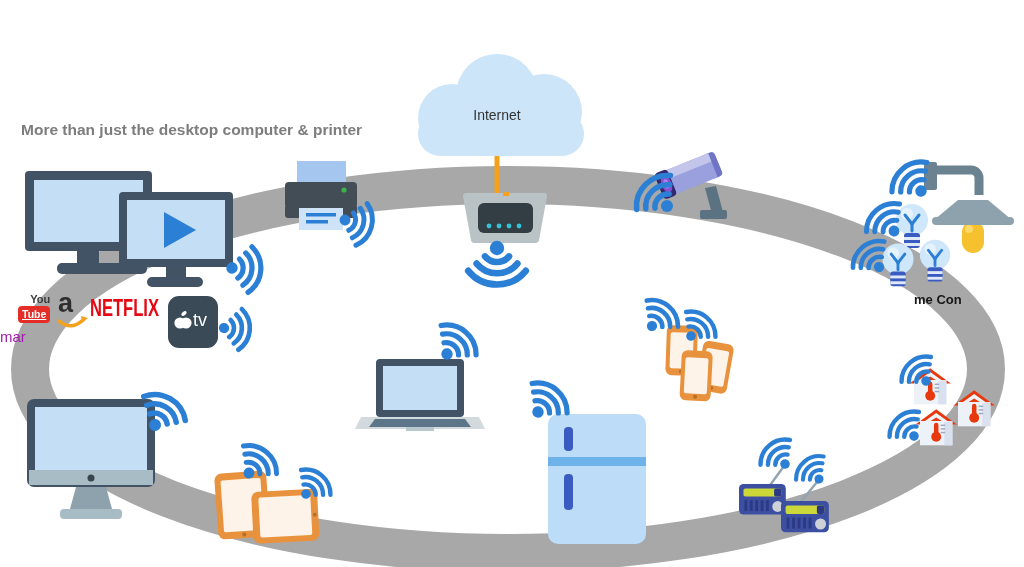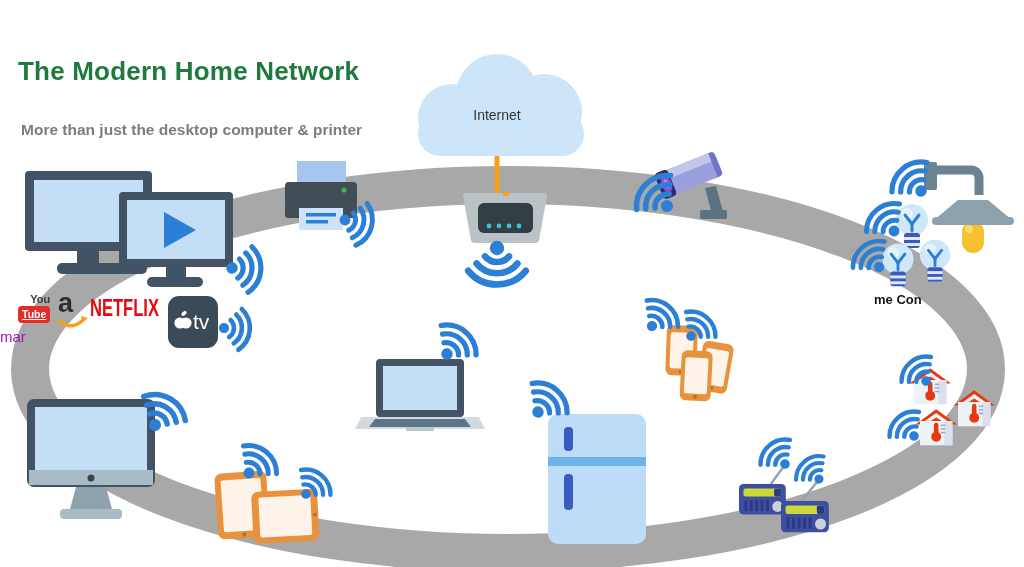--- a/index.html
+++ b/index.html
@@ -3,29 +3,29 @@
 <meta charset="utf-8">
 <style>
   html,body{margin:0;padding:0;background:#fff;}
   .stage{position:relative;width:1024px;height:567px;background:#ffffff;overflow:hidden;
          font-family:"Liberation Sans",sans-serif;}
   .stage svg.scene{position:absolute;left:0;top:0;z-index:1;}
   .txt{position:absolute;z-index:2;white-space:nowrap;}
   .title{left:18px;top:56px;font-size:26px;font-weight:700;color:#1f7a3e;letter-spacing:.2px;}
   .subtitle{left:21px;top:92px;font-size:15.5px;font-weight:700;color:#7d7d7d;margin-top:29px;}
   .partial-left{left:0px;top:328px;font-size:15px;font-weight:400;color:#a21caf;}
-  .partial-right{left:874px;top:292px;font-size:13px;font-weight:700;color:#161616;}
+  .partial-right{left:914px;top:292px;font-size:13px;font-weight:700;color:#161616;}
   .yt{left:18px;top:294px;text-align:center;}
   .yt-top{font-size:11px;font-weight:700;color:#3a3a3a;line-height:11px;margin-left:12px;}
   .yt-box{background:#e52d27;color:#fff;font-size:10.5px;font-weight:700;
           padding:2px 4px 3px 4px;border-radius:4px;margin-top:1px;text-decoration:underline;}
   .amazon-a{left:58px;top:288px;font-size:27px;font-weight:800;color:#2f2f2f;}
   .netflix{left:90px;top:295px;font-size:18px;font-weight:900;color:#e50914;
            transform:scale(.92,1.3);transform-origin:top left;letter-spacing:0;}
-  .appletv-tv{left:193px;top:310px;font-size:21px;font-weight:500;color:#fff;}
+  .appletv-tv{left:193px;top:310px;font-size:18px;font-weight:500;color:#fff;}
 </style>
 </head>
 <body>
 
 <div class="stage">
 
   <svg class="scene" width="1024" height="567" viewBox="0 0 1024 567">
     <defs>
       <g id="wifi">
         <circle cx="0" cy="0" r="6" fill="#2b7fd4"></circle>
@@ -232,21 +232,20 @@
 
     <g>
       <use href="#house" transform="translate(914,380) scale(0.9)"></use>
       <use href="#house" transform="translate(958,402) scale(0.9)"></use>
       <use href="#house" transform="translate(920,421) scale(0.9)"></use>
     </g>
     <use href="#wifi" transform="translate(926,381) rotate(-40) scale(0.8)"></use>
     <use href="#wifi" transform="translate(914,436) rotate(-40) scale(0.8)"></use>
   </svg>
 
-  <div class="txt title">The Modern Home Network</div>
   <div class="txt subtitle">More than just the desktop computer &amp; printer</div>
 
   <div class="txt yt">
     <div class="yt-top">You</div>
     <div class="yt-box">Tube</div>
   </div>
   <div class="txt amazon-a">a</div>
   <div class="txt netflix">NETFLIX</div>
   <div class="txt appletv-tv">tv</div>
 

